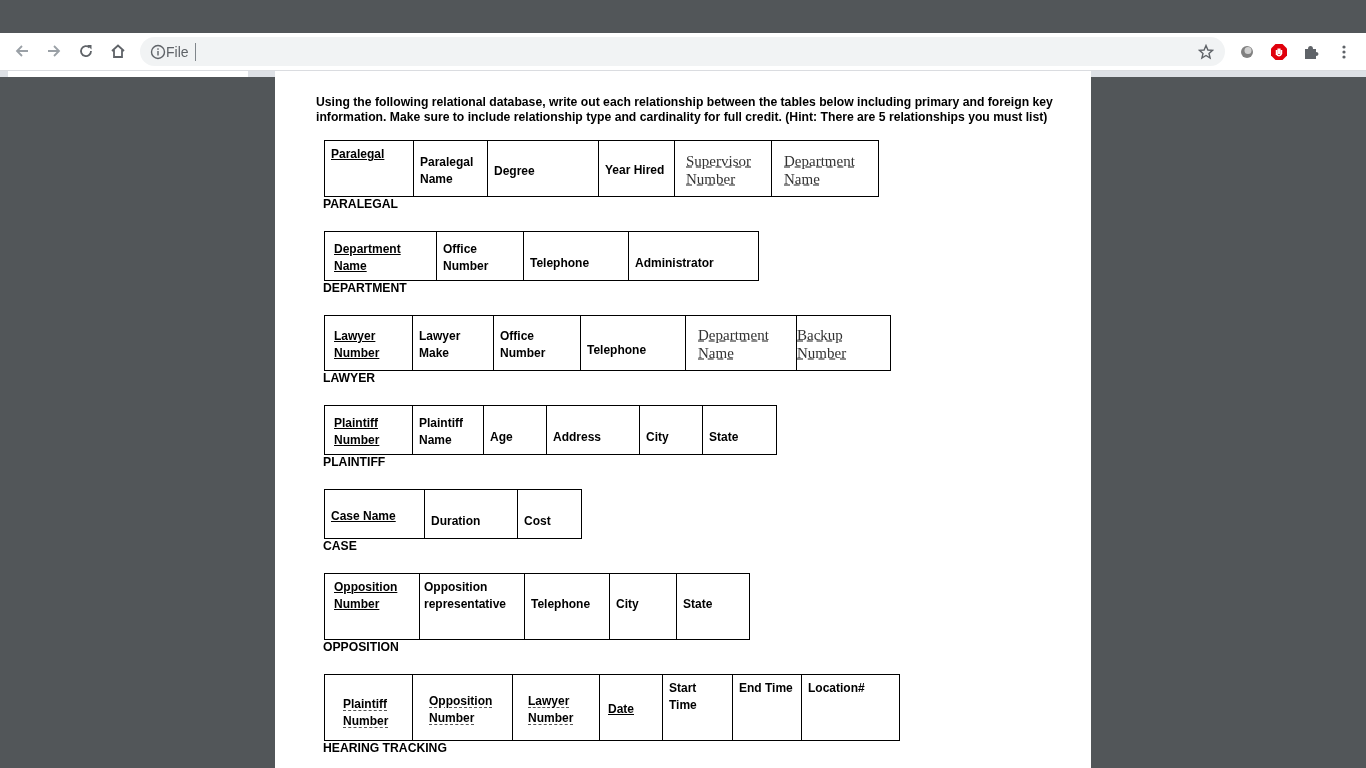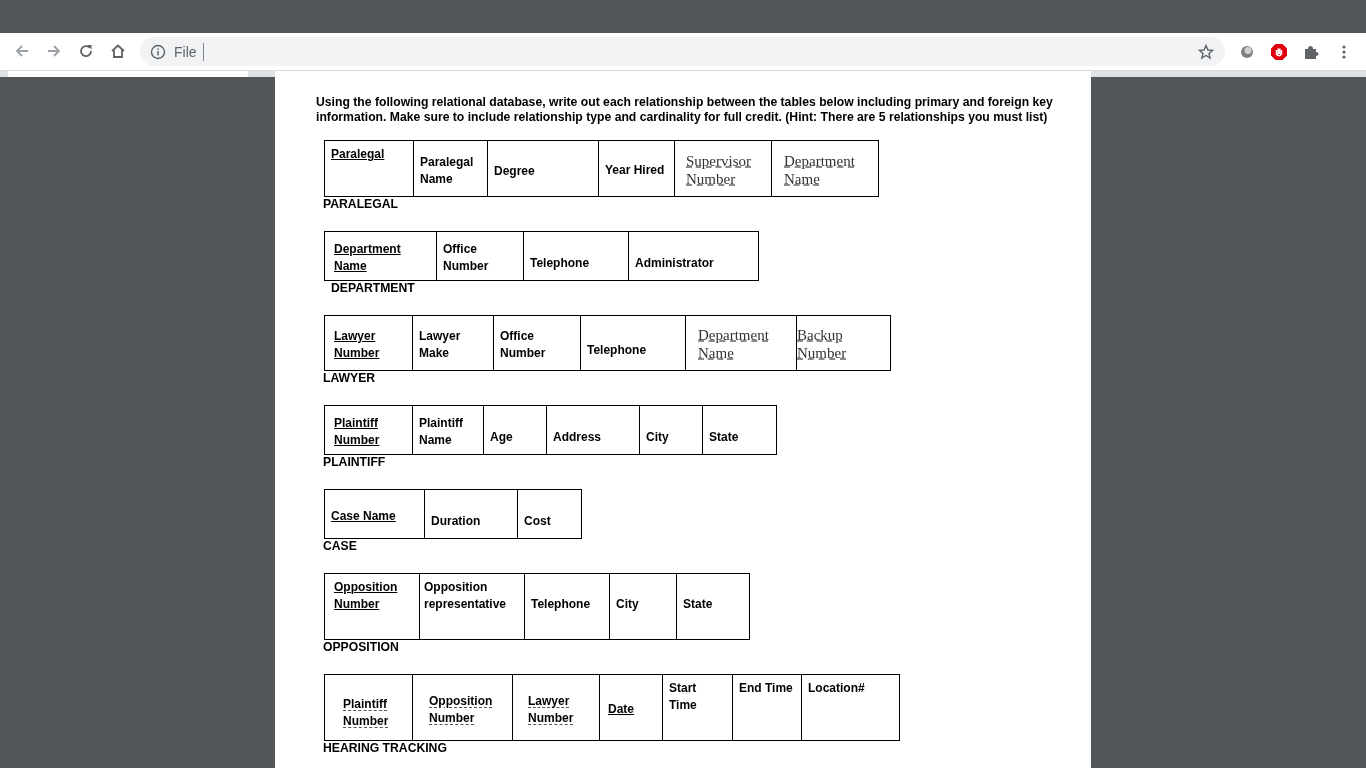--- a/index.html
+++ b/index.html
@@ -13,21 +13,21 @@
   .tab-close { width: 16px; height: 16px; display: flex; align-items: center; justify-content: center; color: #5f6368; font-size: 15px; }
   .new-tab { position: absolute; left: 260px; top: 6px; width: 22px; height: 22px; display: flex; align-items: center; justify-content: center; color: #3c4043; font-size: 22px; font-weight: 300; }
   .win-ctrls { position: absolute; right: 0; top: 0; height: 33px; display: flex; }
   .win-btn { width: 32px; height: 33px; display: flex; align-items: center; justify-content: center; color: #5f6368; }
 
   
   .toolbar { position: absolute; left: 0; top: 33px; width: 1366px; height: 38px; background: #fff; border-bottom: 1px solid #dadce0; }
   .nav-btn { position: absolute; top: 4px; width: 28px; height: 28px; display: flex; align-items: center; justify-content: center; }
   .omnibox { position: absolute; left: 140px; top: 4px; width: 1085px; height: 29px; background: #f1f3f4; border-radius: 15px; display: flex; align-items: center; padding-left: 10px; }
   .omni-info { width: 16px; height: 16px; display: flex; align-items: center; justify-content: center; }
-  .omni-scheme { font-size: 14px; color: #5f6368; margin-left: 8px; }
+  .omni-scheme { font-size: 14px; color: #5f6368; }
   .omni-sep { width: 1px; height: 18px; background: #80868b; margin: 0 8px 0 6px; }
   .omni-url { font-size: 14px; color: #202124; white-space: nowrap; letter-spacing: 0.05px; }
   .omni-star { position: absolute; right: 10px; top: 6px; width: 18px; height: 18px; display: flex; align-items: center; justify-content: center; }
   .ext { position: absolute; top: 9px; width: 20px; height: 20px; display: flex; align-items: center; justify-content: center; }
 
   
   .pdf-page { position: absolute; left: 275px; top: 71px; width: 816px; height: 720px; background: #fff; }
   .instructions { position: absolute; left: 41px; top: 24px; width: 740px; font-size: 12.2px; font-weight: bold; color: #000; line-height: 15px; }
 
   .erd { position: absolute; border-collapse: collapse; border: 1.3px solid #000; }
@@ -157,21 +157,21 @@
   <table class="erd" style="left:49px; top:160px; height:50px; width:435px;">
     <tbody>
         <tr>
       <td style="width:112px; padding-left:9px"><span class="pk">Department Name</span></td>
       <td style="width:87px">Office Number</td>
       <td style="width:105px; padding-top:14px">Telephone</td>
       <td style="padding-top:14px">Administrator</td>
     </tr>
   </tbody>
     </table>
-  <div class="tbl-label" style="left:56px; top:210px">DEPARTMENT</div>
+  <div class="tbl-label" style="left:48px; top:210px">DEPARTMENT</div>
 
   <table class="erd" style="left:49px; top:244px; height:56px; width:567px;">
     <tbody>
         <tr>
       <td style="width:88px; padding-left:9px"><span class="pk">Lawyer Number</span></td>
       <td style="width:81px">Lawyer Make</td>
       <td style="width:87px">Office Number</td>
       <td style="width:105px; padding-top:14px">Telephone</td>
       <td style="width:111px; padding-left:12px"><span class="fk">Department Name</span></td>
       <td style="padding-left:0"><span class="fk">Backup Number</span></td>

